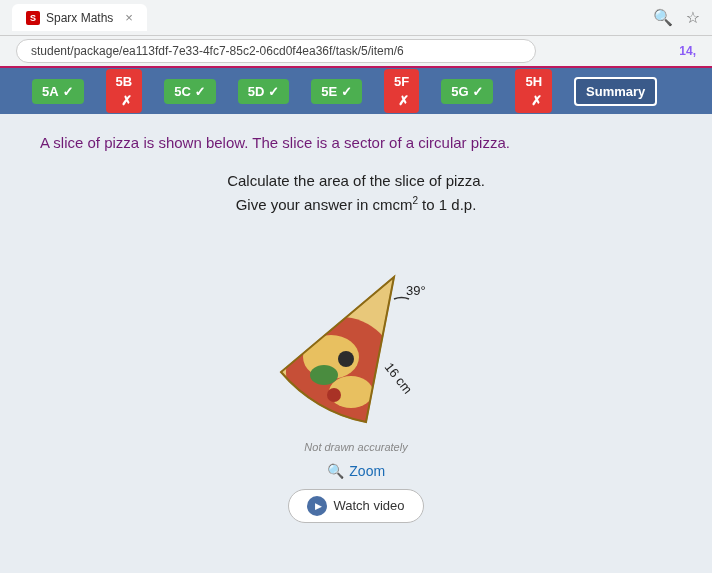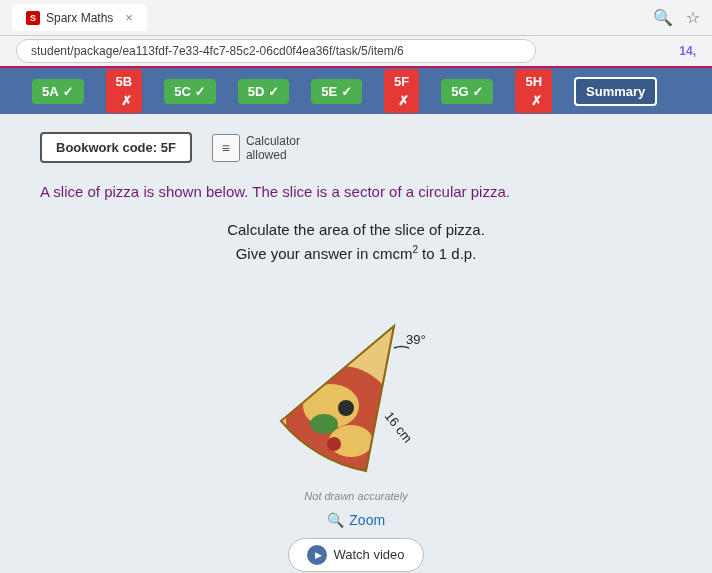--- a/index.html
+++ b/index.html
@@ -305,32 +305,20 @@
     <span class="cross">✗</span>
   </div>
 
   <div class="task-badge summary">
     <span>Summary</span>
   </div>
 </div>
 
 <div class="main-content">
 
-  <div class="top-row">
-    <div class="bookwork-badge">
-      <span>Bookwork code: 5F</span>
-    </div>
-    <div class="calculator-box">
-      <div class="calc-icon"></div>
-      <div>
-        <div>Calculator</div>
-        <div>allowed</div>
-      </div>
-    </div>
-  </div>
 
   <div class="question-text">A slice of pizza is shown below. The slice is a sector of a circular pizza.</div>
 
   <div class="question-sub">
     <div>Calculate the area of the slice of pizza.</div>
     <div>
       <span>Give your answer in cm</span><span class="cm2">cm<sup>2</sup></span><span> to 1 d.p.</span>
     </div>
   </div>
 

